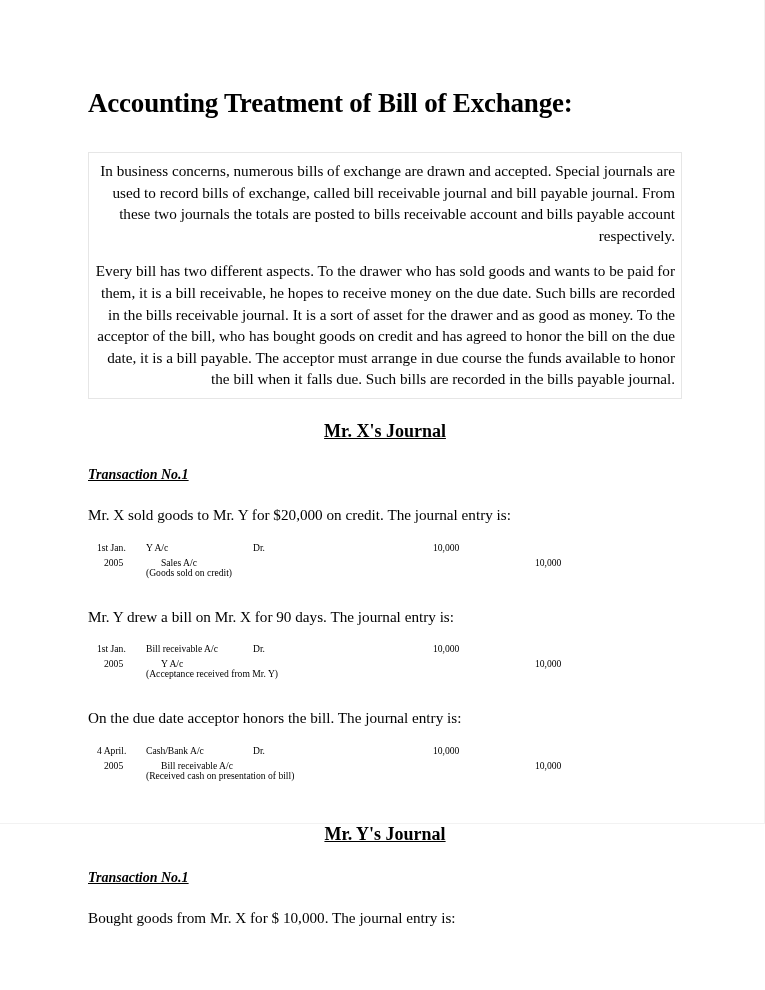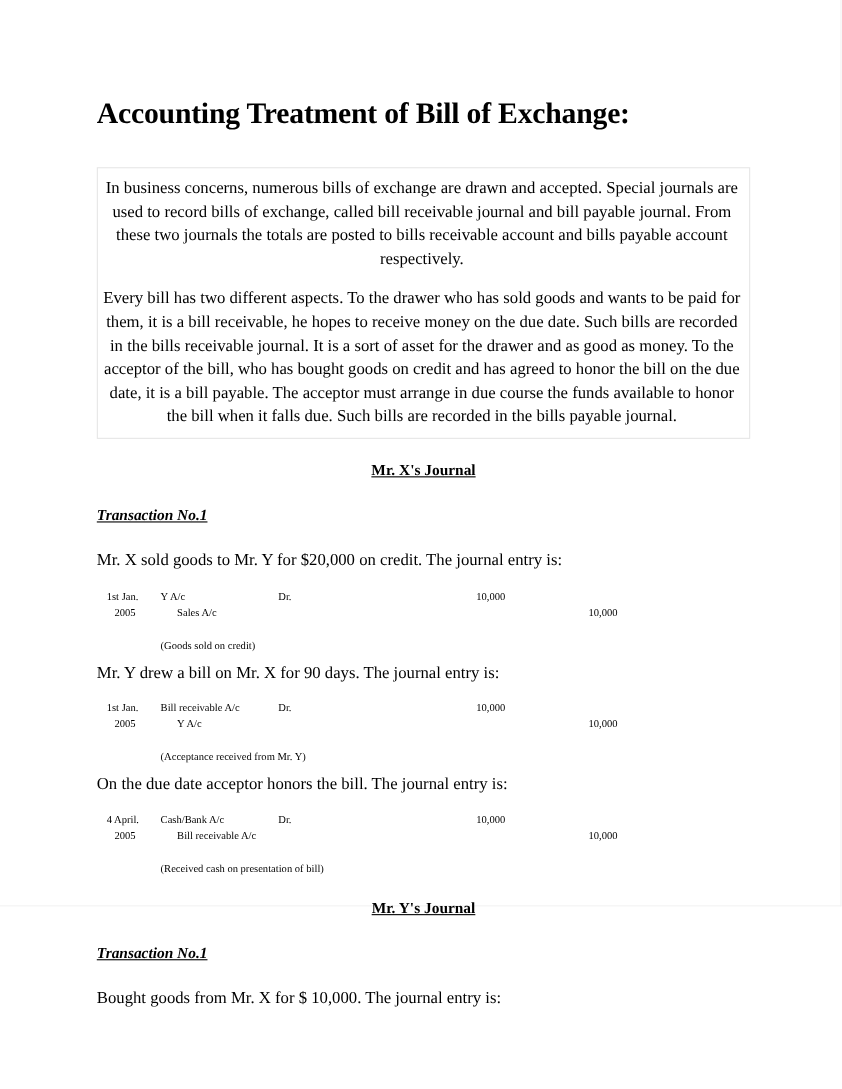--- a/index.html
+++ b/index.html
@@ -50,30 +50,30 @@
     margin-top: 33px;
     border: 1px solid #e6e6e6;
     padding: 7px 6px 8px 3px;
     box-sizing: border-box;
     width: 594px;
   }
   .intro-box p {
     margin: 0;
     font-size: 15.2px;
     line-height: 1.42;
-    text-align: center;
+    text-align: right;
   }
   .intro-box p + p {
     margin-top: 14px;
   }
 
   
   .journal-heading {
     text-align: center;
-    font-size: 14px;
+    font-size: 18px;
     font-weight: bold;
     margin: 0;
     padding: 0;
   }
   .journal-heading span {
     text-decoration: underline;
   }
   .jh-x { margin-top: 22px; }
   .jh-y { margin-top: 36px; }
 
@@ -132,21 +132,21 @@
   }
   .entry .acct-credit {
     position: absolute;
     left: 73px;
     top: 17px;
     white-space: nowrap;
   }
   .entry .narration {
     position: absolute;
     left: 58px;
-    top: 47px;
+    top: 27px;
     white-space: nowrap;
   }
   .entry .amt-debit {
     position: absolute;
     left: 345px;
     top: 2px;
     white-space: nowrap;
   }
   .entry .amt-credit {
     position: absolute;

